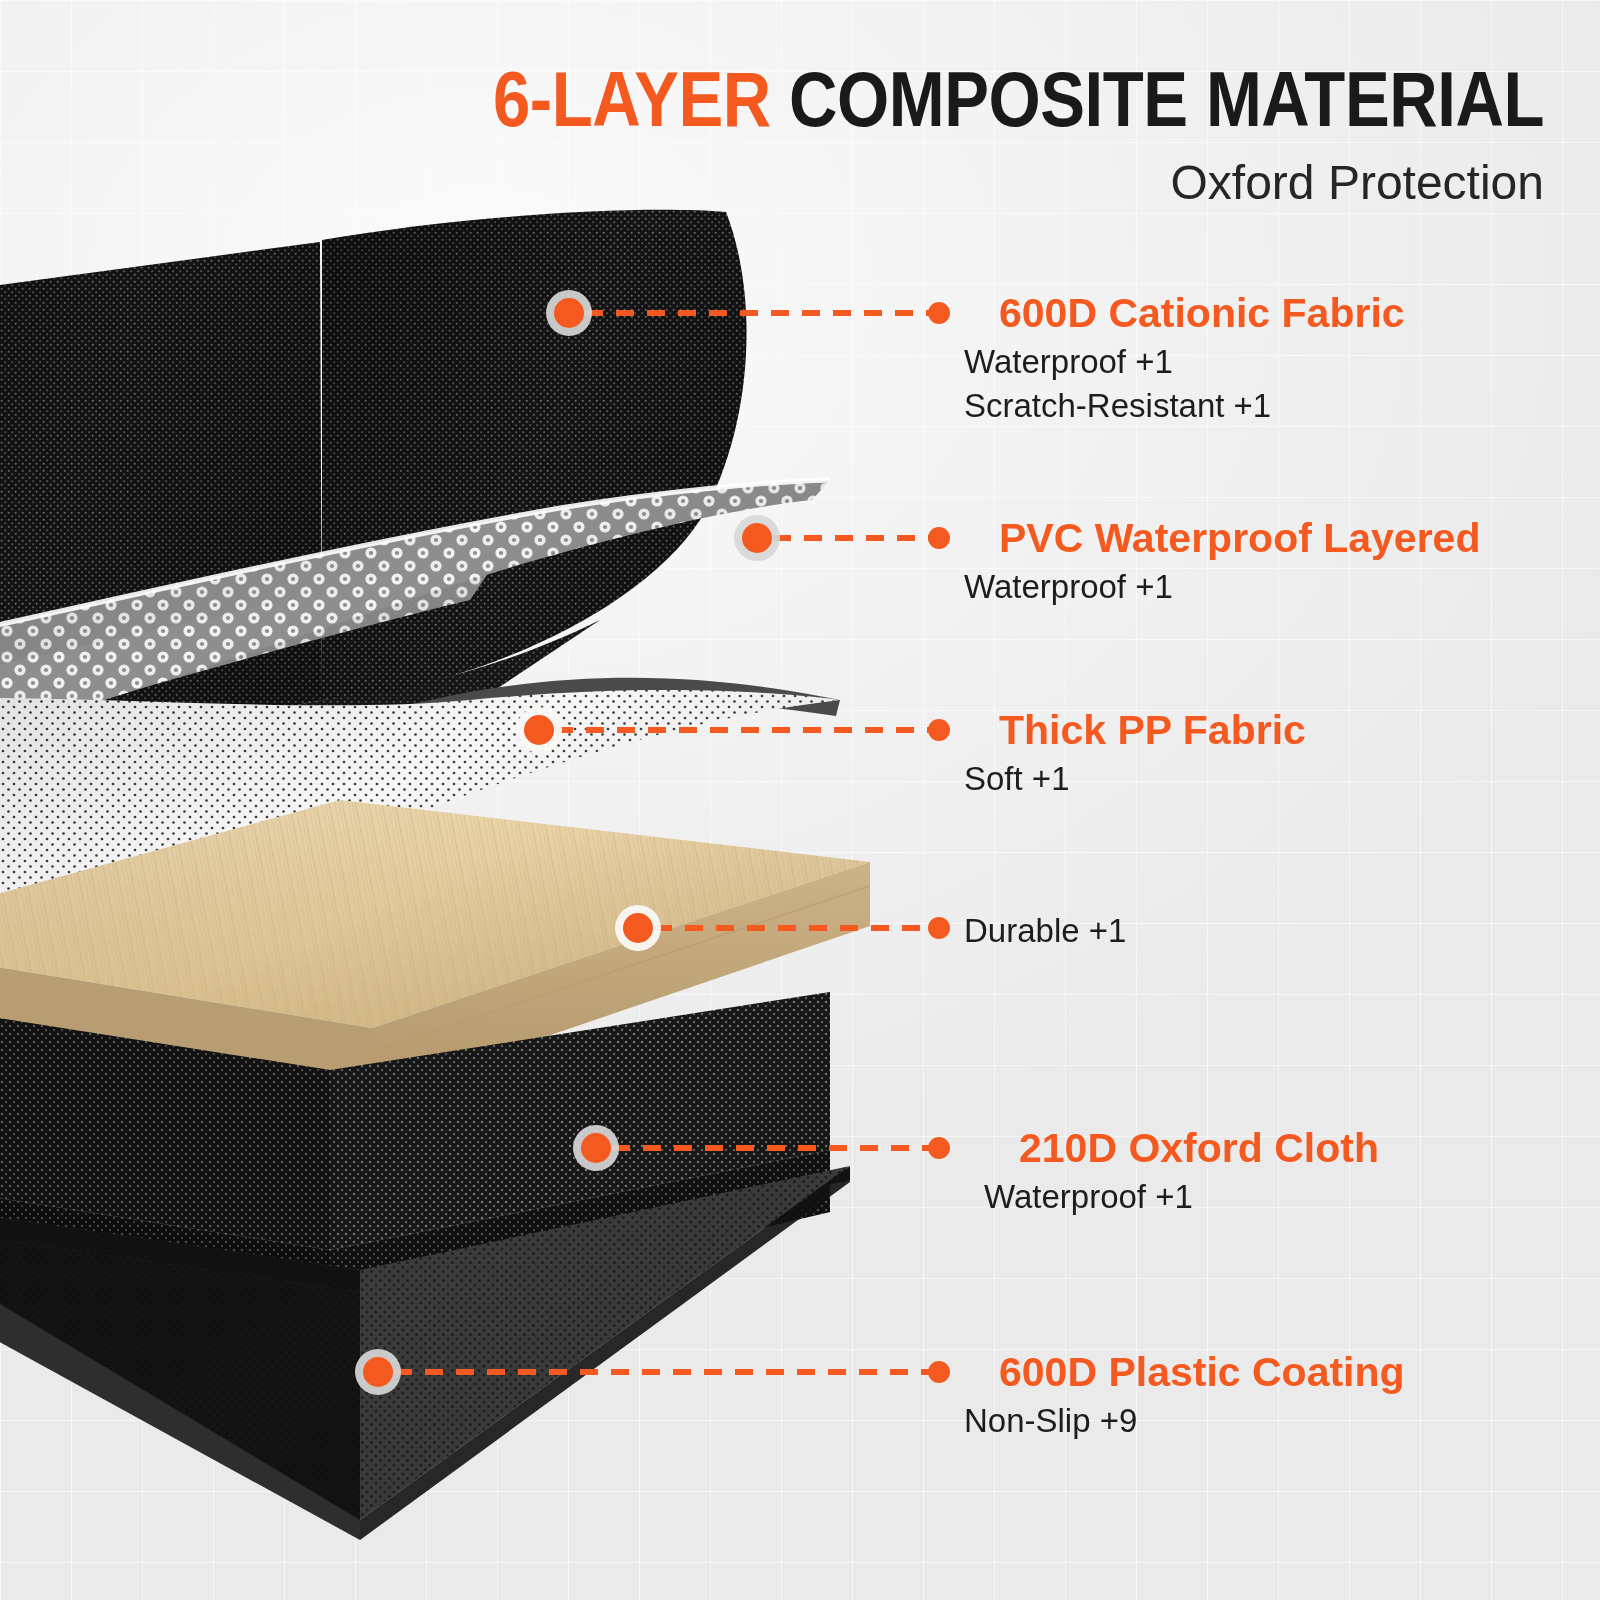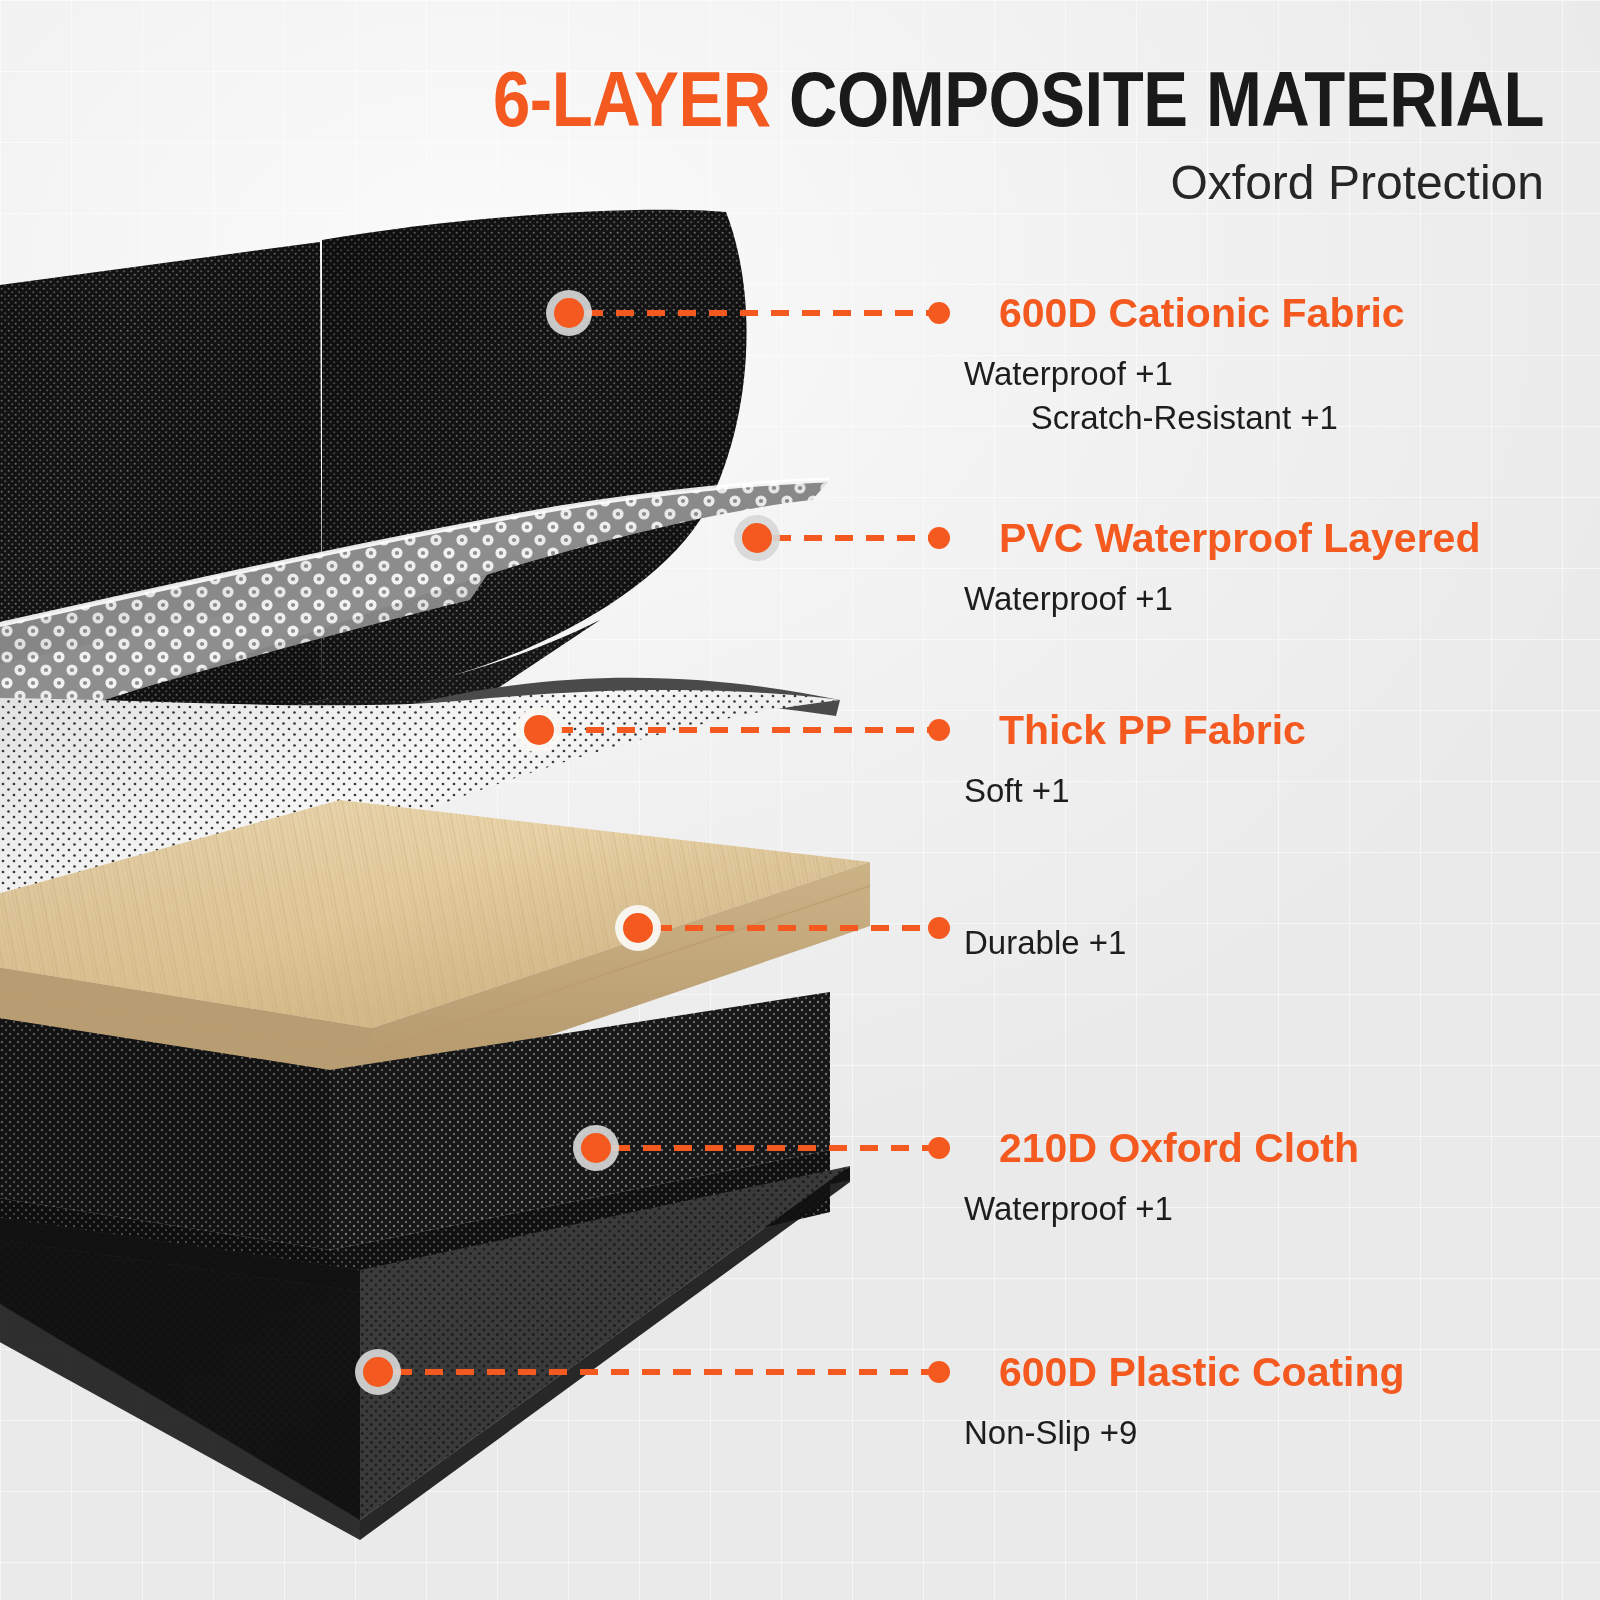--- a/index.html
+++ b/index.html
@@ -56,24 +56,24 @@
     line-height:46px;
     color:#f4591f;
     white-space:nowrap;
     margin-left:37px;
   }
   .callout .cl-feat{
     font-size:33px;
     line-height:44px;
     color:#1d1d1d;
     white-space:nowrap;
-    margin-top:16px;
+    margin-top:4px;
     padding-left:2px;
   }
-  .callout .cl-feat + .cl-feat{margin-top:0;text-align:center;}
+  .callout .cl-feat + .cl-feat{margin-top:0;}
 
   
   .leader{position:absolute;height:6px;}
   .leader .dash{
     position:absolute;left:0;top:0;height:6px;width:100%;
     background-image:linear-gradient(to right,#f4591f 0 18px,transparent 18px 31px);
     background-size:31px 6px;
     background-repeat:repeat-x;
   }
   .src-dot{
@@ -317,21 +317,21 @@
 
   <div class="callout" style="left:962px;top:707px;">
     <div class="cl-title">Thick PP Fabric</div>
     <div class="cl-feat">Soft +1</div>
   </div>
 
   <div class="callout" style="left:962px;top:905px;">
     <div class="cl-feat">Durable +1</div>
   </div>
 
-  <div class="callout" style="left:962px;top:1125px;">
+  <div class="callout" style="left:982px;top:1125px;">
     <div class="cl-title">210D Oxford Cloth</div>
     <div class="cl-feat">Waterproof +1</div>
   </div>
 
   <div class="callout" style="left:962px;top:1349px;">
     <div class="cl-title">600D Plastic Coating</div>
     <div class="cl-feat">Non-Slip +9</div>
   </div>
 
 </div>

